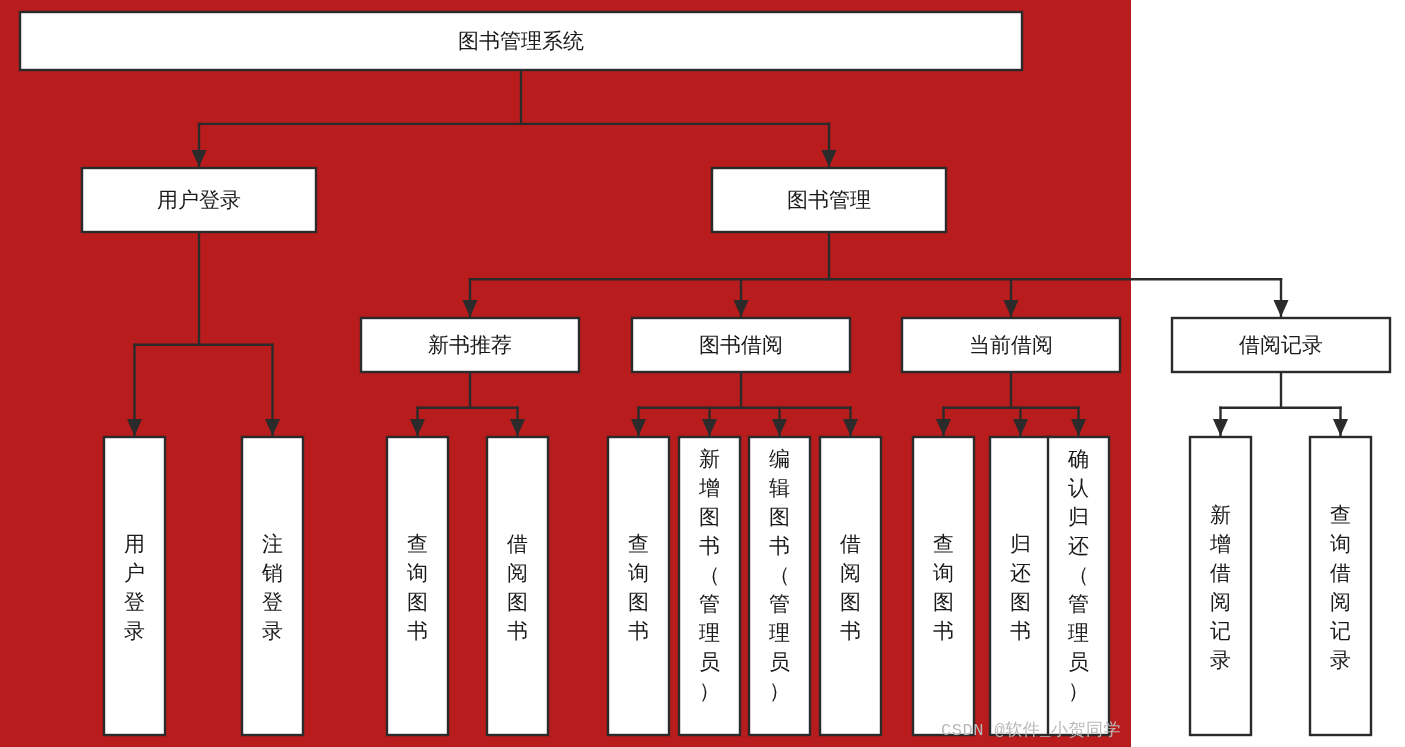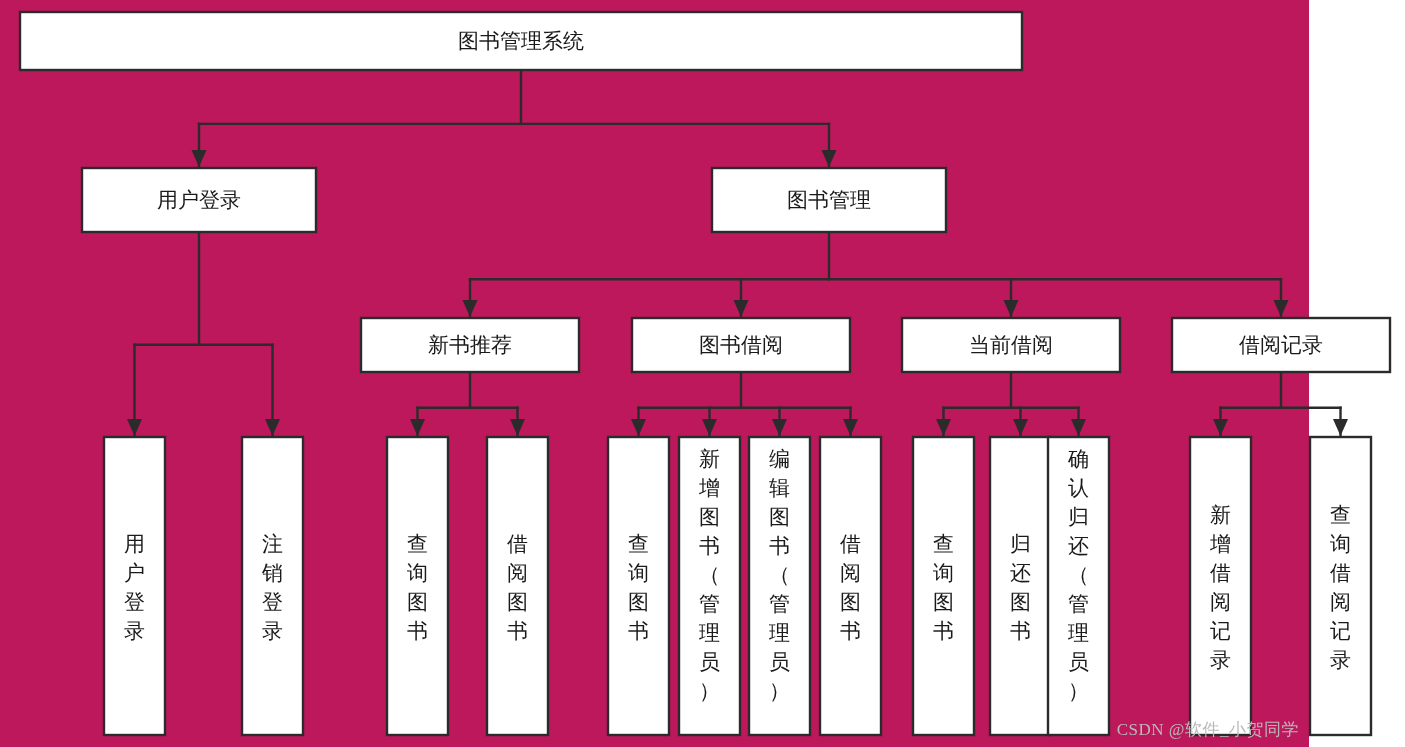--- a/index.html
+++ b/index.html
@@ -9,23 +9,23 @@
     background: #ffffff;
   }
   body {
     font-family: "DejaVu Sans", "Liberation Sans", sans-serif;
     width: 1405px;
     height: 747px;
     overflow: hidden;
   }
   #diagram-root {
     position: relative;
-    width: 1309px;
+    width: 1131px;
     height: 747px;
-    background: #be185d;
+    background: #b91c1c;
   }
   svg#tree-svg {
     position: absolute;
     left: 0;
     top: 0;
     width: 1405px;
     height: 747px;
     display: block;
   }
   .node-rect {
@@ -53,21 +53,21 @@
   .node-label-v {
     font-family: "DejaVu Sans", "Liberation Sans", sans-serif;
     font-size: 21px;
     fill: #1a1a1a;
     text-anchor: middle;
   }
   .watermark {
     position: absolute;
     right: 10px;
     bottom: 6px;
-    font-family: Liberation Serif, serif;
+    font-family: Liberation Mono, monospace;
     font-size: 17px;
     color: #b9b9b9;
     white-space: nowrap;
     letter-spacing: 0.5px;
     pointer-events: none;
   }
 </style>
 </head>
 <body>
 

